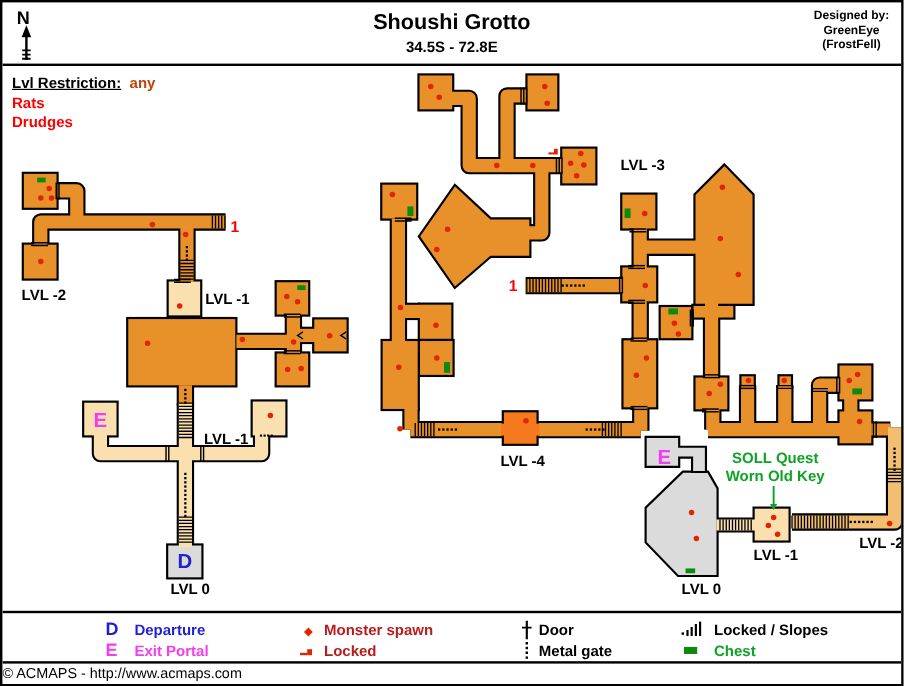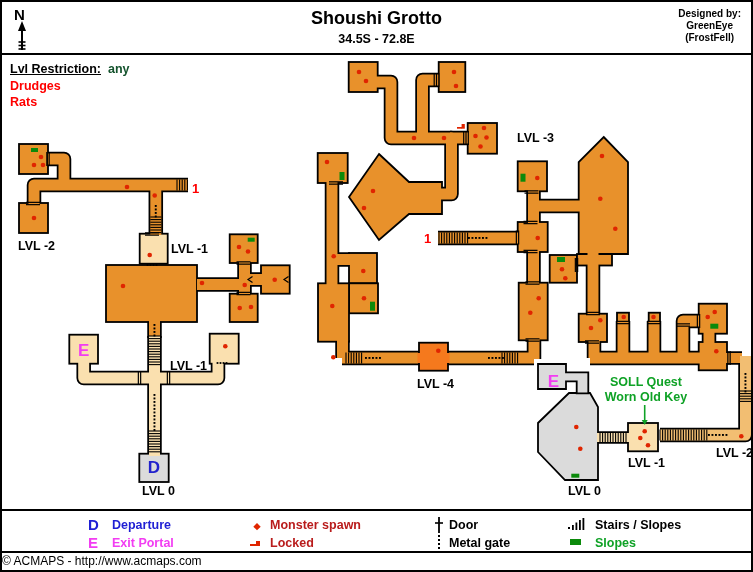--- a/index.html
+++ b/index.html
@@ -9,21 +9,21 @@
   .hdr{position:absolute;top:0;left:0;width:100%;height:51px;border-bottom:2px solid #000;}
   .title{position:absolute;top:6px;left:0;width:100%;text-align:center;
          font-size:18px;font-weight:bold;color:#000;}
   .subtitle{position:absolute;top:30px;left:0;width:100%;text-align:center;
          font-size:12.5px;font-weight:bold;color:#000;}
   .designer{position:absolute;top:6px;right:10px;text-align:center;
          font-size:10px;font-weight:bold;line-height:12px;color:#000;}
   .north{position:absolute;top:3px;left:7px;}
   .info{position:absolute;top:59px;left:8px;font-size:12.5px;font-weight:bold;line-height:16.5px;}
   .info .lbl{color:#000;text-decoration:underline;}
-  .info .val{color:#14532d;}
+  .info .val{color:#c2410c;}
   .info .monster{color:#FF0000;}
   .legendband{position:absolute;top:507px;left:0;width:100%;height:44px;
         border-top:2px solid #000;border-bottom:2px solid #000;box-sizing:border-box;}
   .lg{position:absolute;font-size:12.5px;font-weight:bold;white-space:nowrap;}
   .footer{position:absolute;top:552px;left:0;width:100%;text-align:left;
         font-size:12px;color:#000;}
   svg text{font-family:"Liberation Sans",sans-serif;}
   #map-svg{position:absolute;top:0;left:0;}
 </style>
 </head>
@@ -435,22 +435,22 @@
       <span>GreenEye</span><br>
       <span>(FrostFell)</span>
     </div>
   </div>
 
   <div class="info">
     <div>
       <span class="lbl">Lvl Restriction:</span>&nbsp;
       <span class="val">any</span>
     </div>
+    <div class="monster">Rats</div>
     <div class="monster">Drudges</div>
-    <div class="monster">Rats</div>
   </div>
 
   <div class="legendband">
     <span class="lg" style="left:86px;top:5px;color:#1F1FD4;font-size:15px">D</span>
     <span class="lg" style="left:110px;top:7px;color:#1F1FD4">Departure</span>
 
     <span class="lg" style="left:86px;top:23px;color:#F23DF2;font-size:15px">E</span>
     <span class="lg" style="left:110px;top:25px;color:#F23DF2">Exit Portal</span>
 
     <svg class="lg" style="left:250px;top:11px" width="10" height="10">
@@ -475,22 +475,22 @@
     </svg>
     <span class="lg" style="left:447px;top:25px;color:#000">Metal gate</span>
 
     <svg class="lg" style="left:565px;top:6px" width="22" height="14">
       <rect x="1" y="10" width="2" height="2" fill="#000"></rect>
       <rect x="5" y="8" width="1.8" height="5" fill="#000"></rect>
       <rect x="8.5" y="5.5" width="1.8" height="7.5" fill="#000"></rect>
       <rect x="12" y="3" width="1.8" height="10" fill="#000"></rect>
       <rect x="15.5" y="1" width="1.8" height="12" fill="#000"></rect>
     </svg>
-    <span class="lg" style="left:593px;top:7px;color:#000">Stairs / Slopes</span>
+    <span class="lg" style="left:593px;top:7px;color:#000">Locked / Slopes</span>
 
     <svg class="lg" style="left:568px;top:28px" width="12" height="7">
       <rect x="0" y="0" width="11" height="6" fill="#0B8A0B"></rect>
     </svg>
-    <span class="lg" style="left:593px;top:25px;color:#0FA226">Slopes</span>
+    <span class="lg" style="left:593px;top:25px;color:#0FA226">Chest</span>
   </div>
 
   <div class="footer">© ACMAPS - http://www.acmaps.com</div>
 </div>
 
 </body></html>

